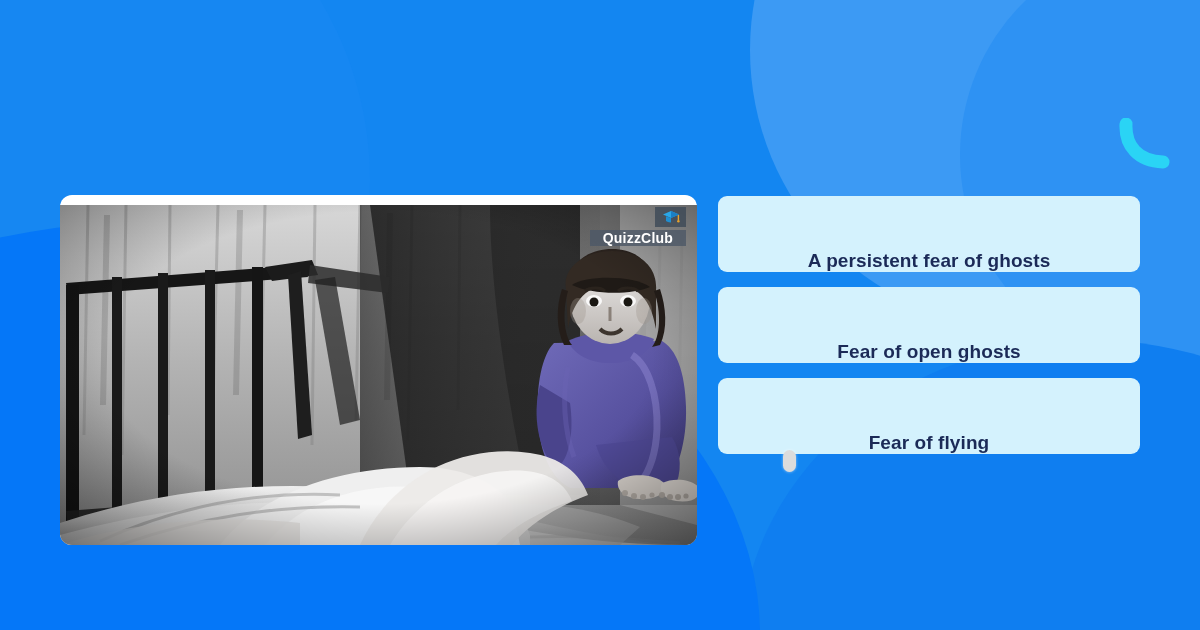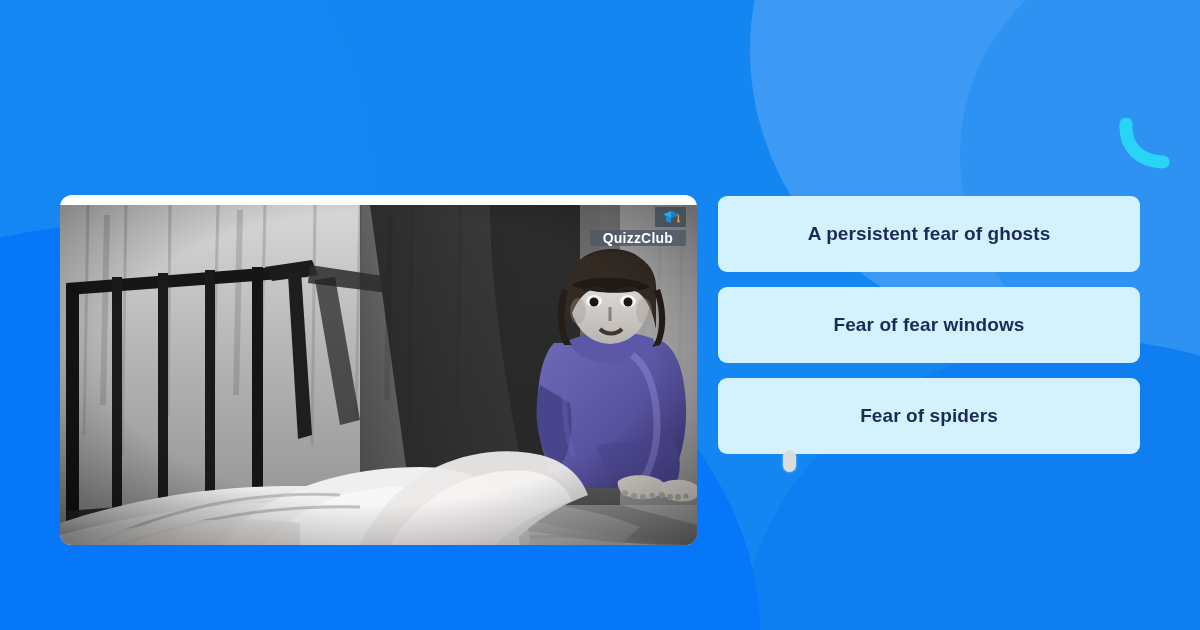--- a/index.html
+++ b/index.html
@@ -148,21 +148,21 @@
     left: 718px;
     top: 196px;
     width: 422px;
   }
   .answer {
     width: 422px;
     height: 76px;
     background: #d4f2fd;
     border-radius: 9px;
     display: flex;
-    align-items: center;
+    align-items: flex-end;
     justify-content: center;
     margin-bottom: 15px;
     color: #1b2a57;
     font-size: 19px;
     font-weight: bold;
     letter-spacing: 0.1px;
   }
   .answer:last-child { margin-bottom: 0; }
 
   .drag-handle {
@@ -375,22 +375,22 @@
         <div class="wm-label">QuizzClub</div>
       </div>
     </div>
   </div>
 
   <div class="answers">
     <div class="answer">
       <span>A persistent fear of ghosts</span>
     </div>
     <div class="answer">
-      <span>Fear of fear windows</span>
+      <span>Fear of open ghosts</span>
     </div>
     <div class="answer">
-      <span>Fear of spiders</span>
+      <span>Fear of flying</span>
     </div>
   </div>
 
   <div class="drag-handle"></div>
 
 </div>
 
 </body></html>

